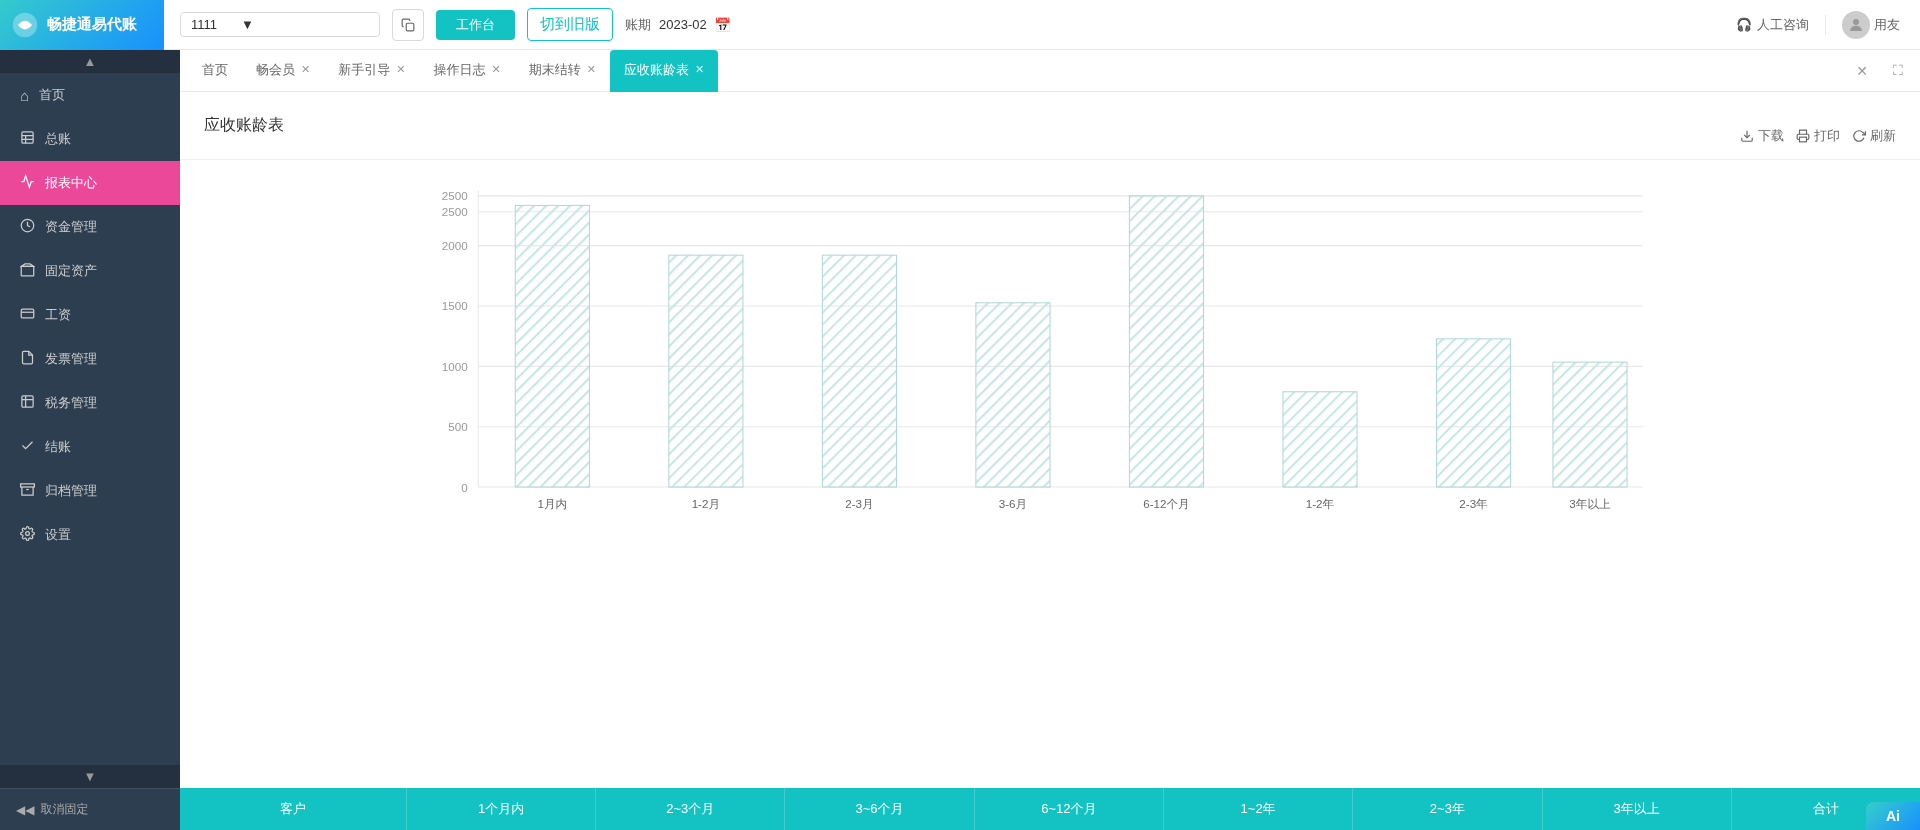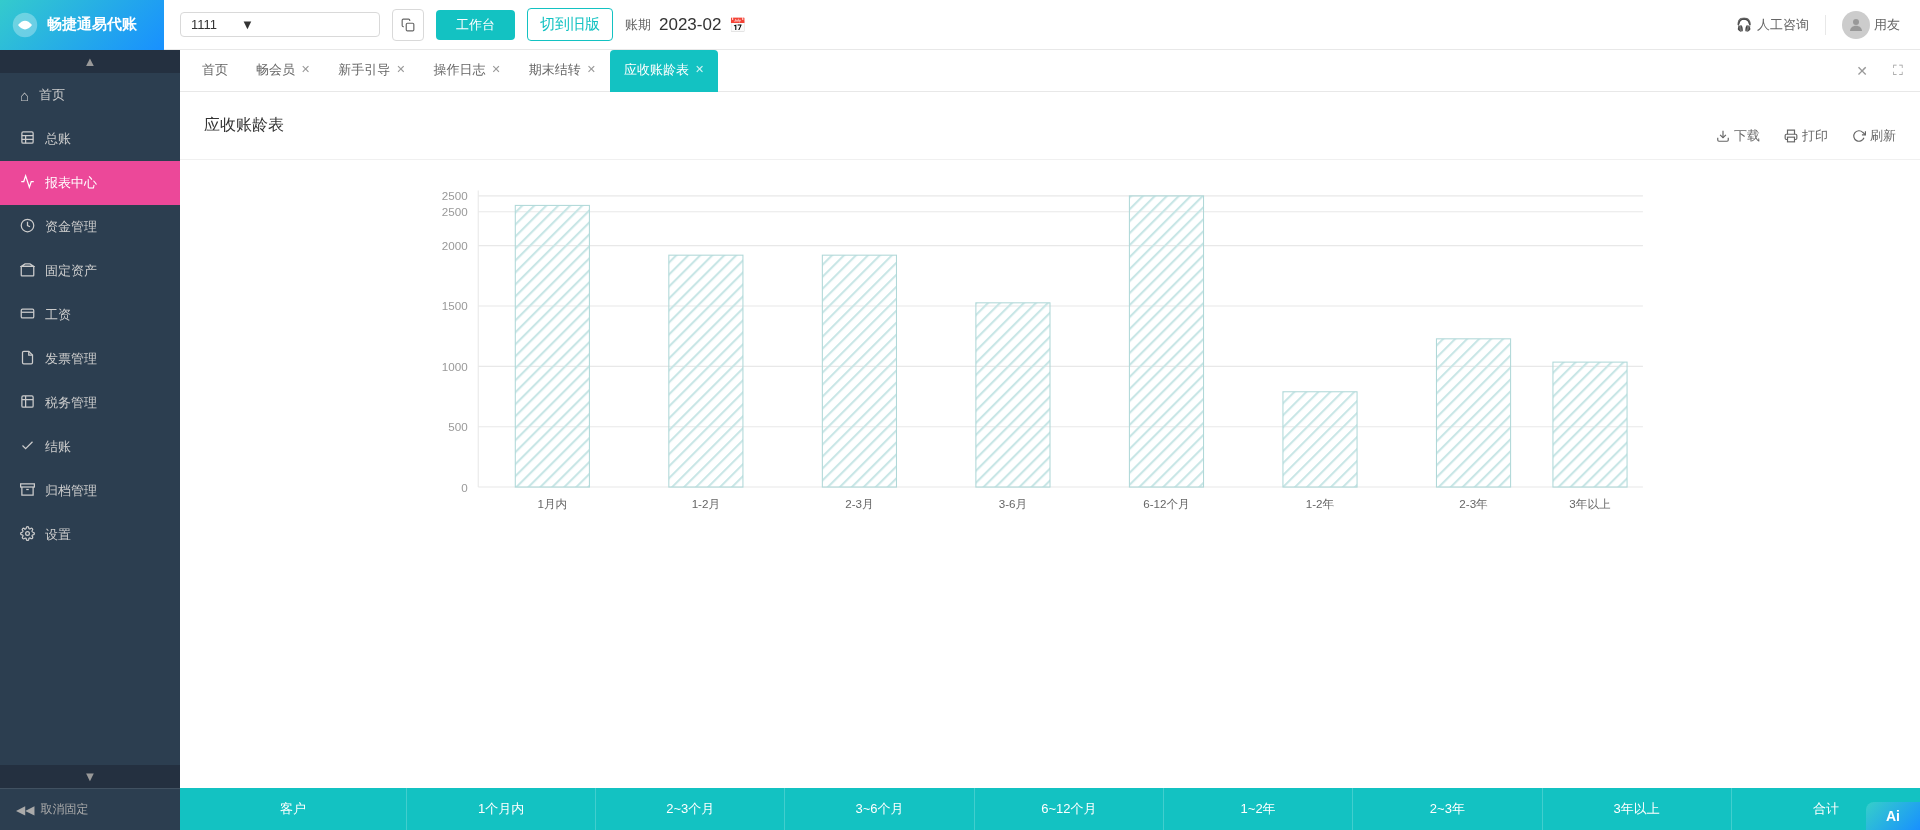--- a/index.html
+++ b/index.html
@@ -71,21 +71,21 @@
       cursor: pointer;
       font-size: 15px;
     }
     .period-area {
       display: flex;
       align-items: center;
       gap: 8px;
       color: #333;
     }
     .period-label { font-size: 13px; color: #666; }
-    .period-value { font-size: 17px; color: #333; font-weight: 500; }
+    .period-value { font-size: 13px; color: #333; font-weight: 500; }
     .calendar-icon { color: #13c2c2; font-size: 14px; }
     .header-right {
       display: flex;
       align-items: center;
       gap: 16px;
       color: #666;
     }
     .consult-btn { display: flex; align-items: center; gap: 4px; color: #666; cursor: pointer; font-size: 13px; }
     .user-area { display: flex; align-items: center; gap: 4px; cursor: pointer; }
     .avatar { width: 28px; height: 28px; border-radius: 50%; background: #ccc; display: flex; align-items: center; justify-content: center; }
@@ -216,21 +216,21 @@
       border-bottom: 1px solid #f0f0f0;
     }
     .page-title {
       font-size: 16px;
       font-weight: 500;
       color: #333;
     }
     .page-actions {
       display: flex;
       align-items: center;
-      gap: 24px;
+      gap: 12px;
       margin-top: 21px;
     }
     .action-btn {
       display: flex;
       align-items: center;
       gap: 4px;
       color: #666;
       cursor: pointer;
       font-size: 13px;
     }

